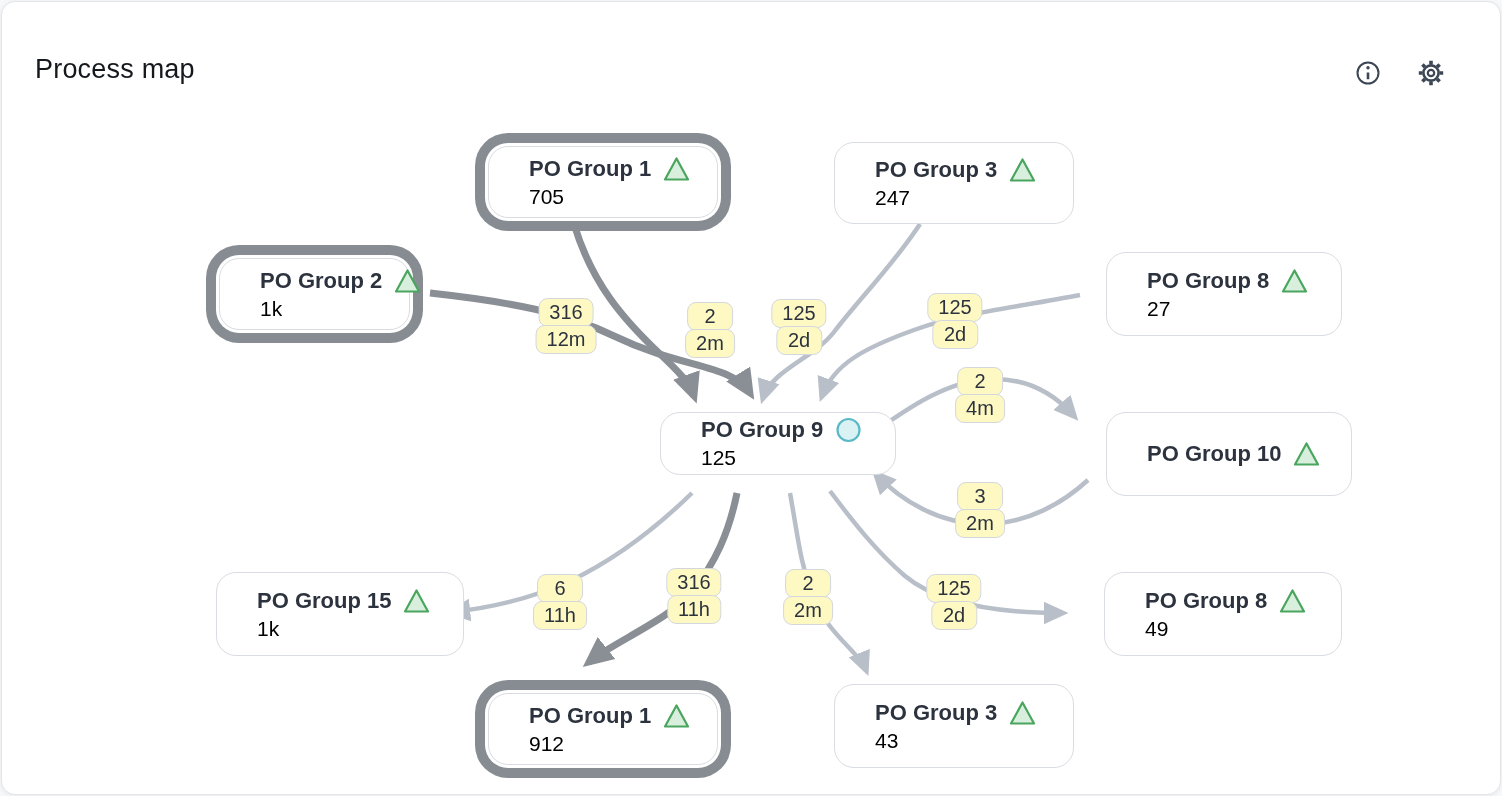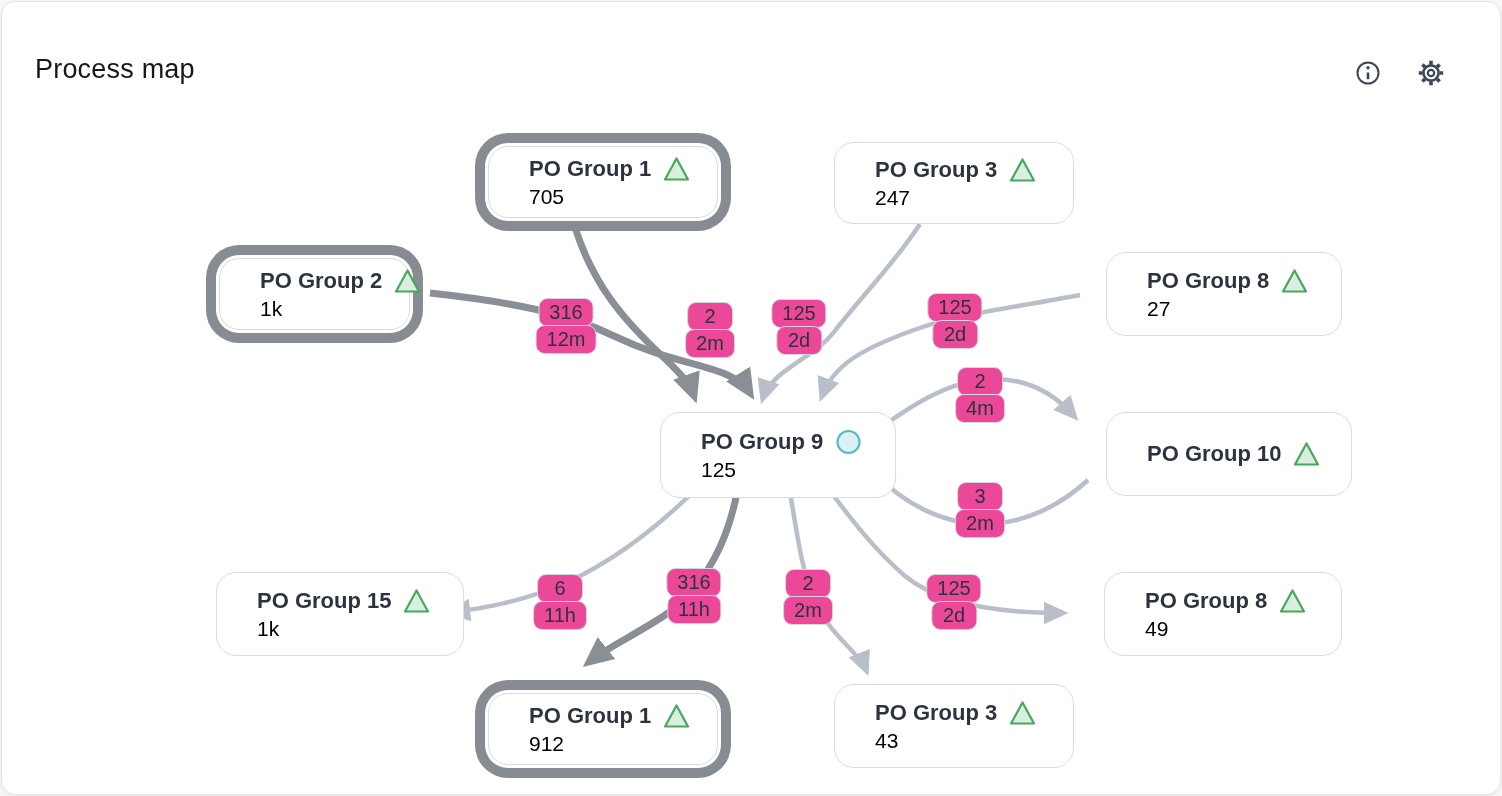--- a/index.html
+++ b/index.html
@@ -18,21 +18,21 @@
   .node{position:absolute;z-index:3;background:#fff;border:1.5px solid var(--node-border);
     border-radius:20px;display:flex;flex-direction:column;justify-content:center;
     padding-left:40px;box-sizing:border-box;gap:3px;cursor:pointer;margin-left:26px;}
   .node.highlighted{box-shadow:0 0 0 3px #fff, 0 0 0 13px var(--ring);}
   .node-row{display:flex;align-items:center;gap:12px;}
   .node-label{font-size:22px;font-weight:700;color:var(--text);white-space:nowrap;}
   .node-count{font-size:21px;font-weight:400;color:#000000;}
   .badge{flex:0 0 auto;display:block;}
   .edge-label{position:absolute;z-index:2;display:flex;flex-direction:column;
     align-items:center;transform:translate(-50%,-50%);cursor:pointer;}
-  .edge-label .cell{background:#ec4899;border:1.5px solid #d3d7dd;border-radius:9px;
+  .edge-label .cell{background:#fef9c3;border:1.5px solid #d3d7dd;border-radius:9px;
     padding:0 10px;font-size:20px;line-height:27px;color:var(--text);
     text-align:center;min-width:24px;white-space:nowrap;}
   .edge-label .cell + .cell{margin-top:-2px;}
 </style>
 </head>
 <body>
 
 <div class="card">
   <div class="title">Process map</div>
 
@@ -113,21 +113,21 @@
         </div>
         <div class="node" style="left: 1078px; top: 250px; width: 236px; height: 84px;">
           <div class="node-row">
             <span class="node-label">PO Group 8</span>
             <svg class="badge" width="27" height="26" viewBox="0 0 27 26">
               <path d="M13.5 2.5 L25 23.5 H2 Z" fill="#d9efdd" stroke="#4aa55e" stroke-width="2.2" stroke-linejoin="round"></path>
             </svg>
           </div>
           <div class="node-count">27</div>
         </div>
-        <div class="node" style="left: 632px; top: 410px; width: 236px; height: 86px;">
+        <div class="node" style="left: 632px; top: 410px; width: 236px; height: 63px;">
           <div class="node-row">
             <span class="node-label">PO Group 9</span>
             <svg class="badge" width="27" height="26" viewBox="0 0 27 26">
               <circle cx="13.5" cy="13" r="11" fill="#dbf2f5" stroke="#5ab9c6" stroke-width="2.2"></circle>
             </svg>
           </div>
           <div class="node-count">125</div>
         </div>
         <div class="node" style="left: 1078px; top: 410px; width: 246px; height: 84px;">
           <div class="node-row">

